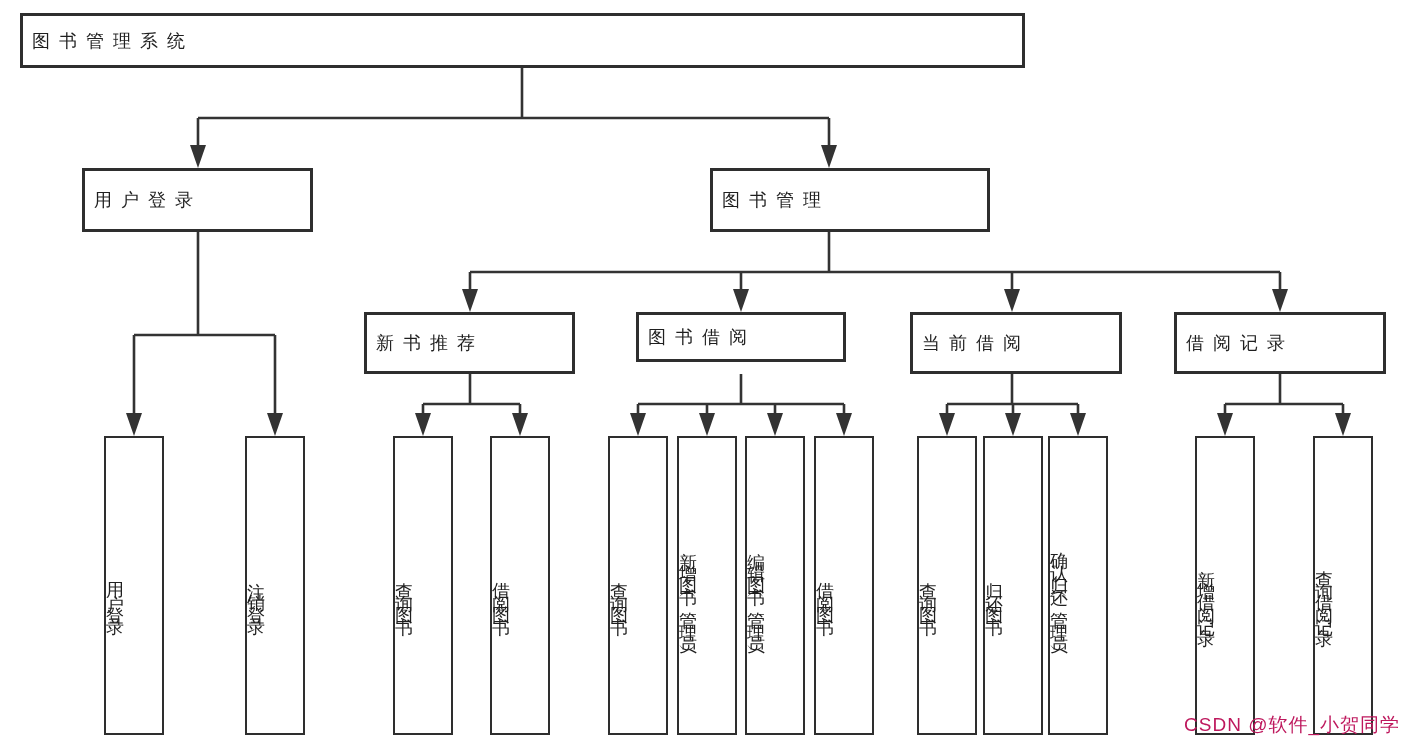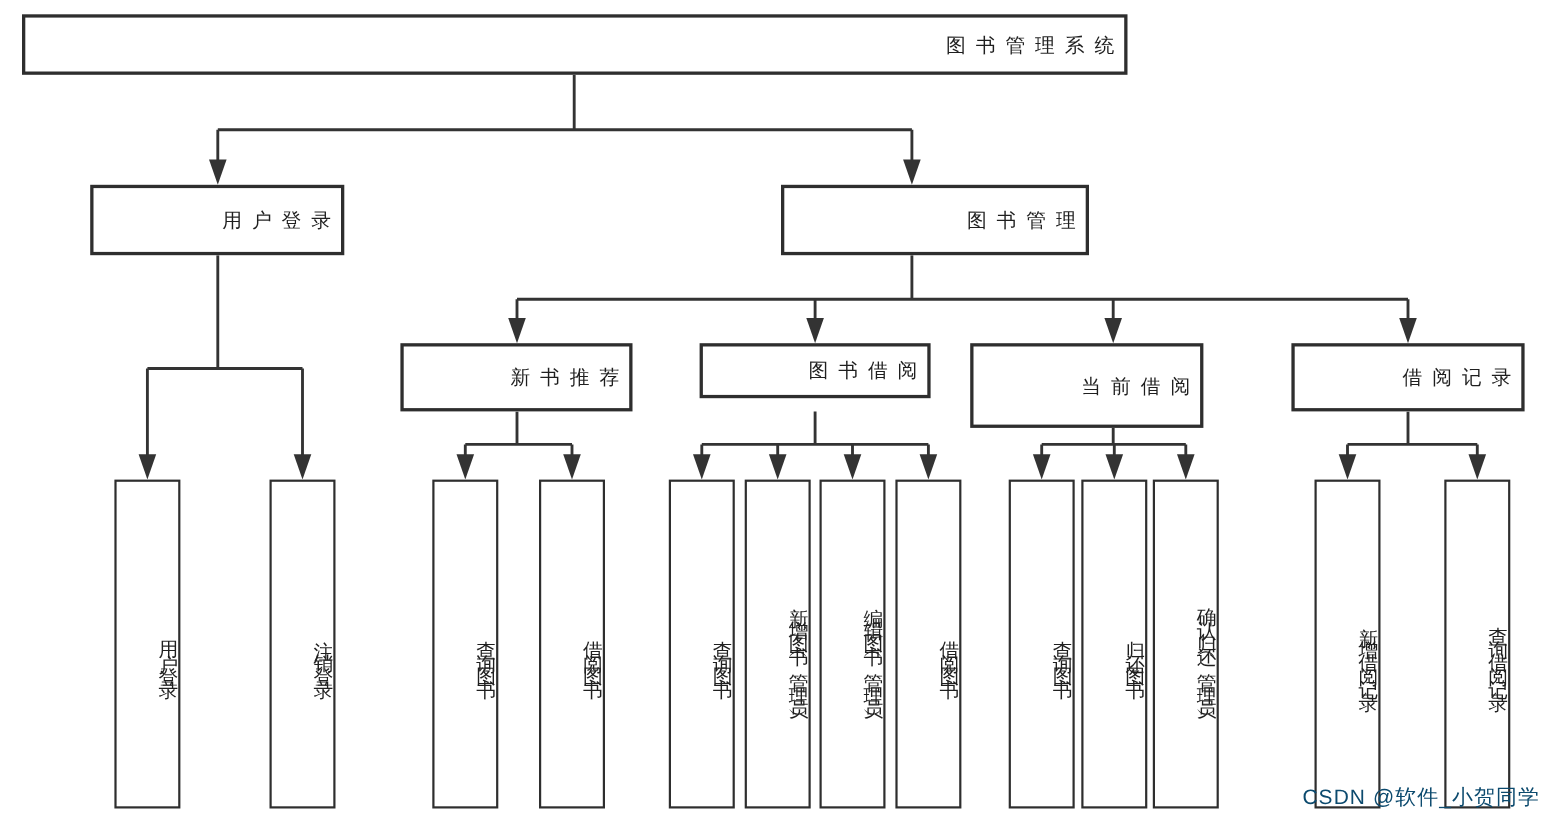--- a/index.html
+++ b/index.html
@@ -5,30 +5,30 @@
   html,body{margin:0;padding:0;background:#ffffff;}
   .stage{
     position:relative;width:1405px;height:747px;background:#ffffff;
     font-family:"Liberation Sans","DejaVu Sans",sans-serif;color:#1f1f1f;overflow:hidden;
   }
   .wires{position:absolute;left:0;top:0;width:1405px;height:747px;}
   .wires path{stroke:#333333;stroke-width:2.6;fill:none;}
   .wires polygon{fill:#333333;stroke:none;}
   .box{
     position:absolute;background:#ffffff;border:3px solid #2e2e2e;box-sizing:border-box;
-    display:flex;align-items:center;justify-content:flex-end;
+    display:flex;align-items:center;justify-content:flex-start;
   }
   .hbox span{font-size:18px;letter-spacing:9px;text-indent:9px;white-space:nowrap;}
   .vbox{border-width:2.5px;top:436px;width:60px;height:299px;}
   .vbox span{
     writing-mode:vertical-rl;text-orientation:mixed;
     font-size:18px;line-height:1;letter-spacing:12px;white-space:nowrap;padding-top:12px;
   }
   .watermark{
-    position:absolute;right:5px;bottom:9px;font-size:19px;color:#0c4a6e;
+    position:absolute;right:5px;bottom:9px;font-size:19px;color:#be185d;
     letter-spacing:1px;white-space:nowrap;
   }
 </style>
 </head>
 <body>
 
 <div class="stage">
 
   <svg class="wires" viewBox="0 0 1405 747">
     <g>
@@ -83,21 +83,21 @@
   <div class="box hbox" style="left:710px;top:168px;width:280px;height:64px">
     <span>图书管理</span>
   </div>
 
   <div class="box hbox" style="left:364px;top:312px;width:211px;height:62px">
     <span>新书推荐</span>
   </div>
   <div class="box hbox" style="left:636px;top:312px;width:210px;height:50px">
     <span>图书借阅</span>
   </div>
-  <div class="box hbox" style="left:882px;top:312px;width:212px;height:77px">
+  <div class="box hbox" style="left:910px;top:312px;width:212px;height:62px">
     <span>当前借阅</span>
   </div>
   <div class="box hbox" style="left:1174px;top:312px;width:212px;height:62px">
     <span>借阅记录</span>
   </div>
 
   <div class="box vbox" style="left:104px">
     <span>用户登录</span>
   </div>
   <div class="box vbox" style="left:245px">

